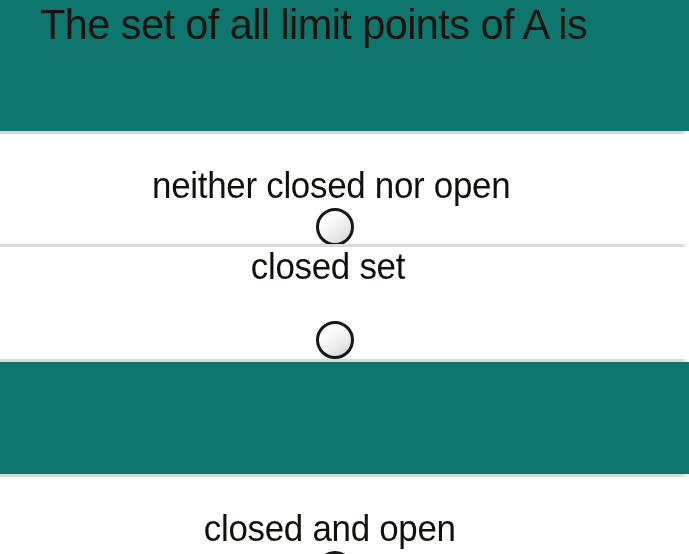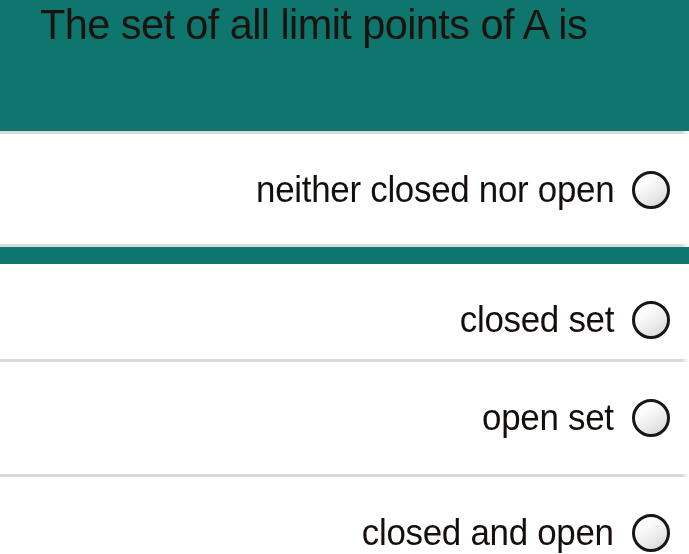--- a/index.html
+++ b/index.html
@@ -67,21 +67,21 @@
   }
 
   
   .option-row {
     position: absolute;
     left: 0;
     width: 689px;
     height: 112px;
     box-sizing: border-box;
     display: flex;
-    flex-direction: row;
+    flex-direction: column;
     align-items: center;
     justify-content: flex-end;
     padding-right: 19px;
     background: #ffffff;
     cursor: pointer;
   }
   .option-label {
     font-size: 36px;
     line-height: 44px;
     letter-spacing: -0.3px;
@@ -114,31 +114,27 @@
 
   <div class="divider" style="top:131px;"></div>
 
   <div class="option-row" style="top:134px;">
     <span class="option-label">neither closed nor open</span>
     <span class="radio"></span>
   </div>
 
   <div class="divider" style="top:244px;"></div>
 
-  <div class="option-row" style="top:264px;">
+  <div class="option-row" style="top:247px;gap:32px;">
     <span class="option-label">closed set</span>
     <span class="radio"></span>
   </div>
 
   <div class="divider" style="top:359px;"></div>
 
-  <div class="option-row" style="top:362px;">
-    <span class="option-label">open set</span>
-    <span class="radio"></span>
-  </div>
 
   <div class="divider" style="top:474px;"></div>
 
   <div class="option-row" style="top:477px;">
     <span class="option-label">closed and open</span>
     <span class="radio"></span>
   </div>
 
 </div>
 

